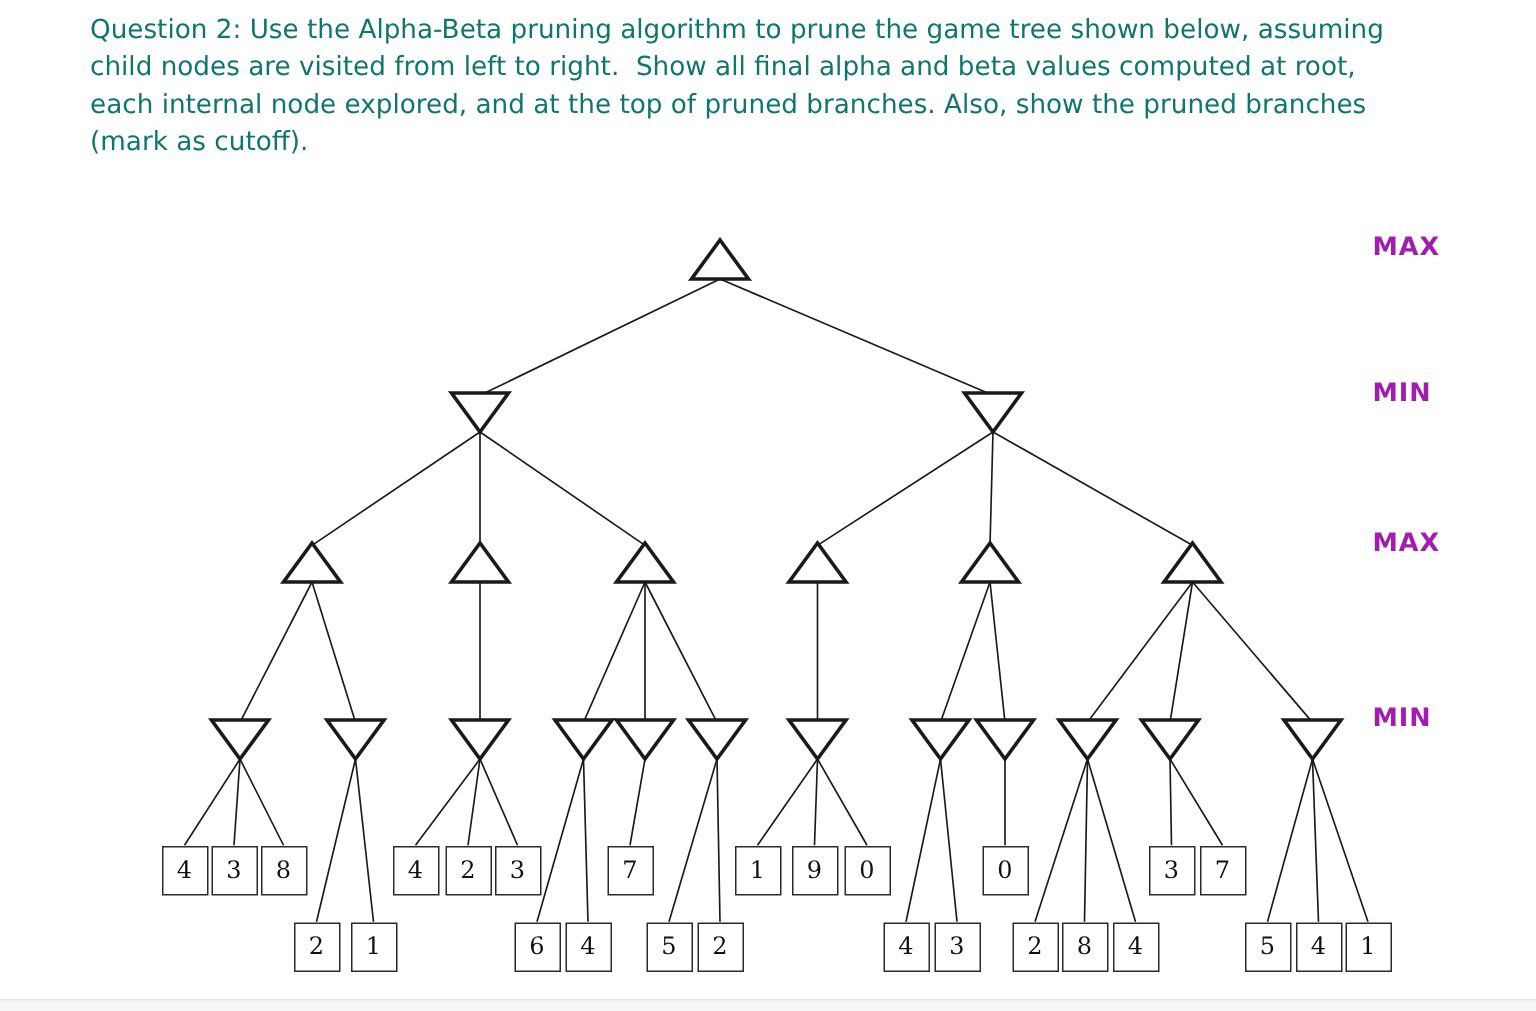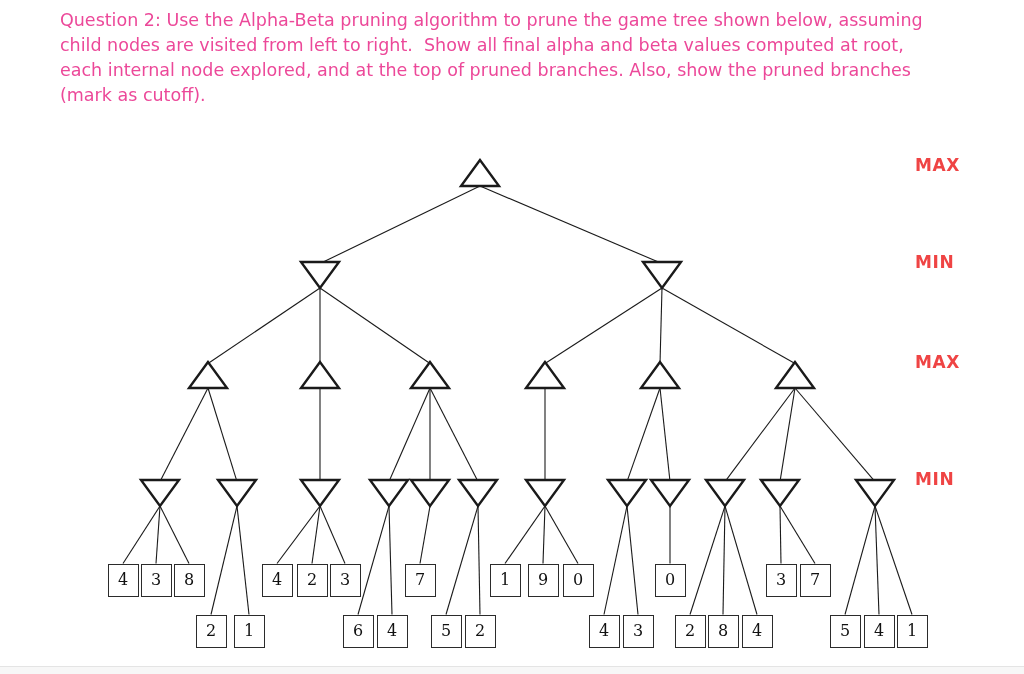--- a/index.html
+++ b/index.html
@@ -22,21 +22,21 @@
     height: 674px;
     background: #ffffff;
   }
   #question-text {
     position: absolute;
     left: 60px;
     top: 8px;
     width: 880px;
     font-size: 17.5px;
     line-height: 25px;
-    color: #ec4899;
+    color: #0f766e;
     white-space: pre-wrap;
     font-family: "DejaVu Sans", "Liberation Sans", sans-serif;
   }
   #tree-area {
     position: absolute;
     left: 0;
     top: 0;
     width: 1024px;
     height: 674px;
   }
@@ -46,21 +46,21 @@
     top: 0;
     width: 1024px;
     height: 674px;
     display: block;
   }
   .level-label {
     position: absolute;
     font-size: 17px;
     font-weight: bold;
     letter-spacing: 0.6px;
-    color: #ef4444;
+    color: #a21caf;
     font-family: "DejaVu Sans", "Liberation Sans", sans-serif;
   }
   .leaf-box {
     position: absolute;
     box-sizing: border-box;
     border: 1.6px solid #2b2b2b;
     background: #ffffff;
     display: flex;
     align-items: center;
     justify-content: center;

